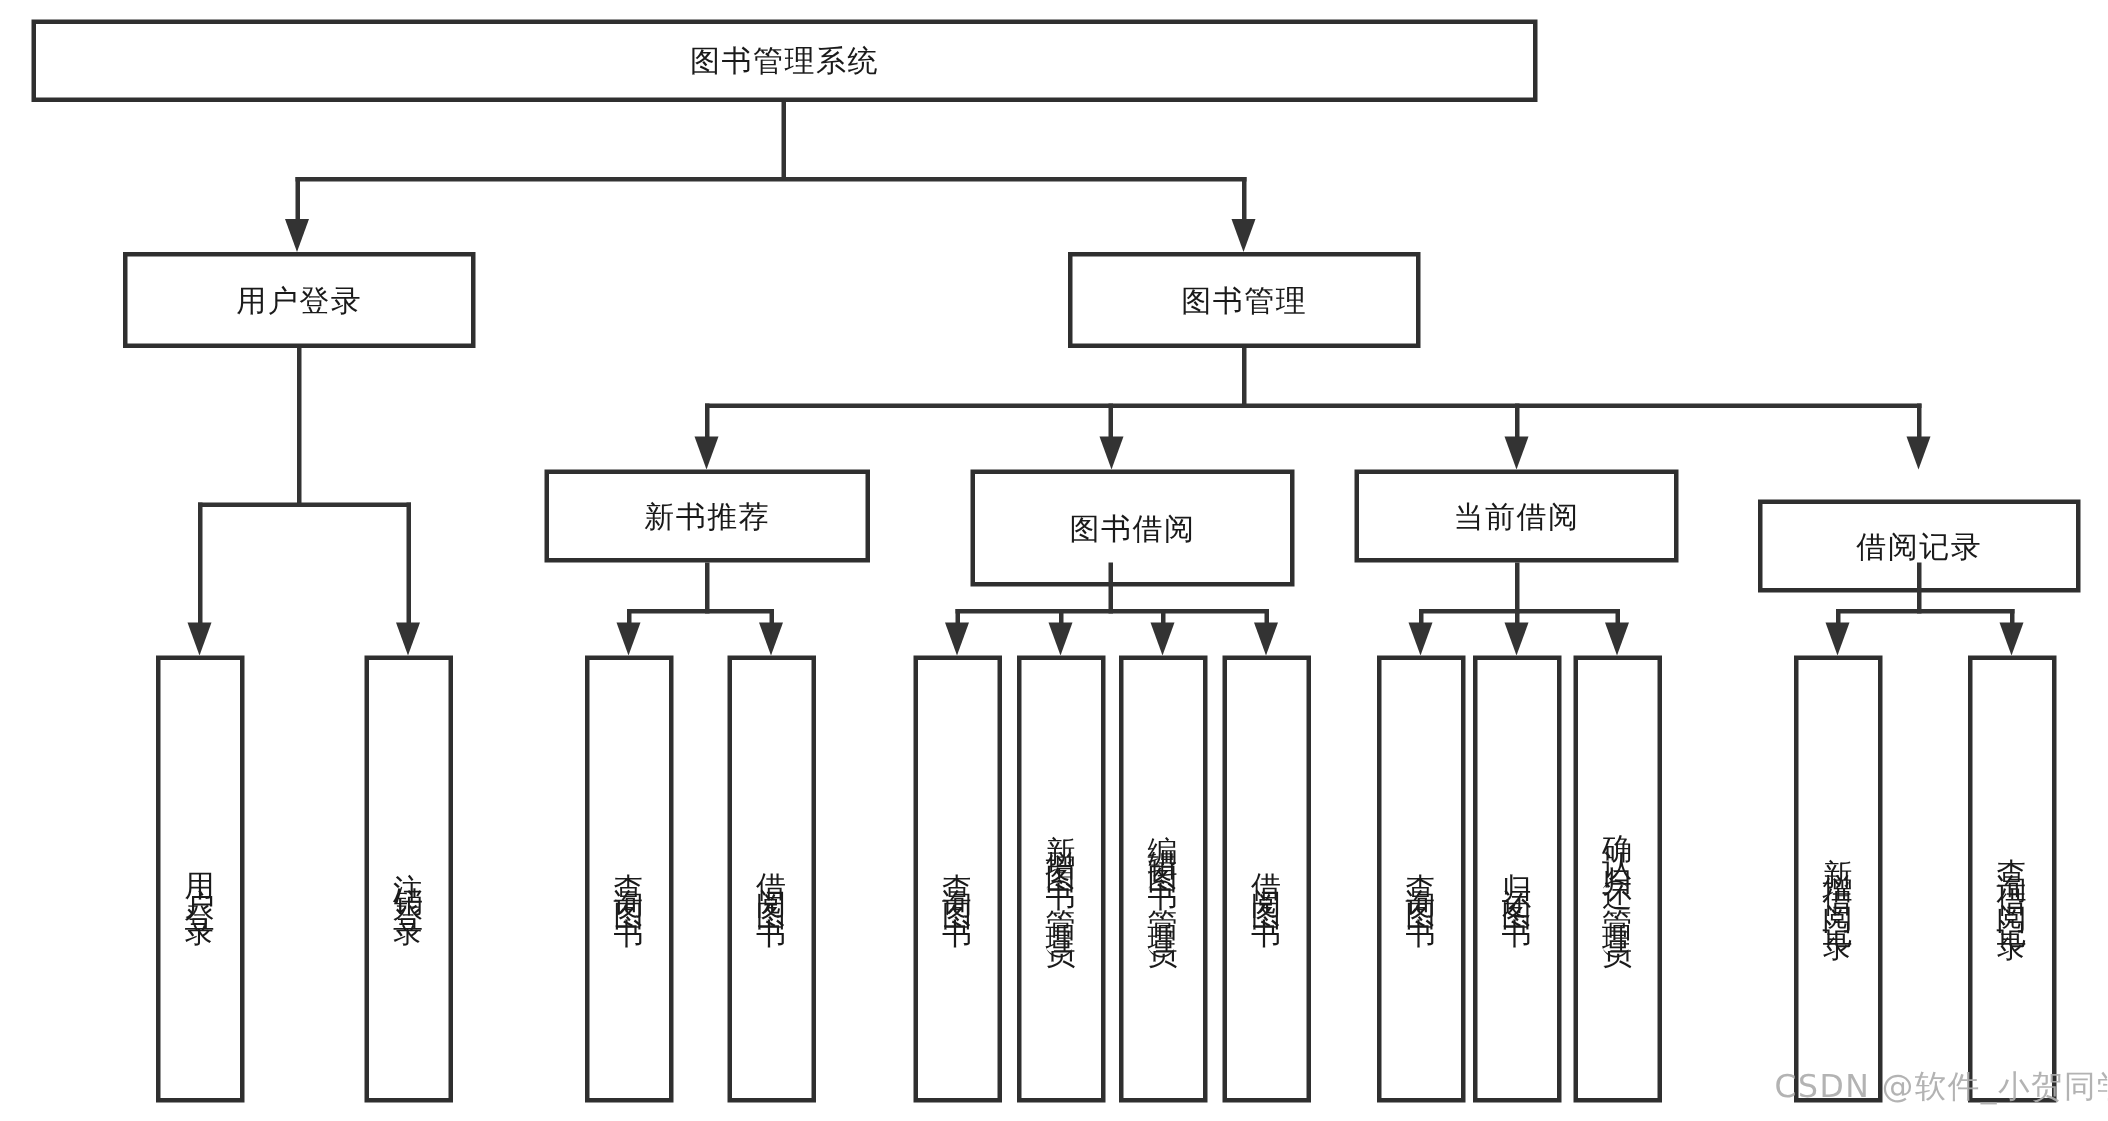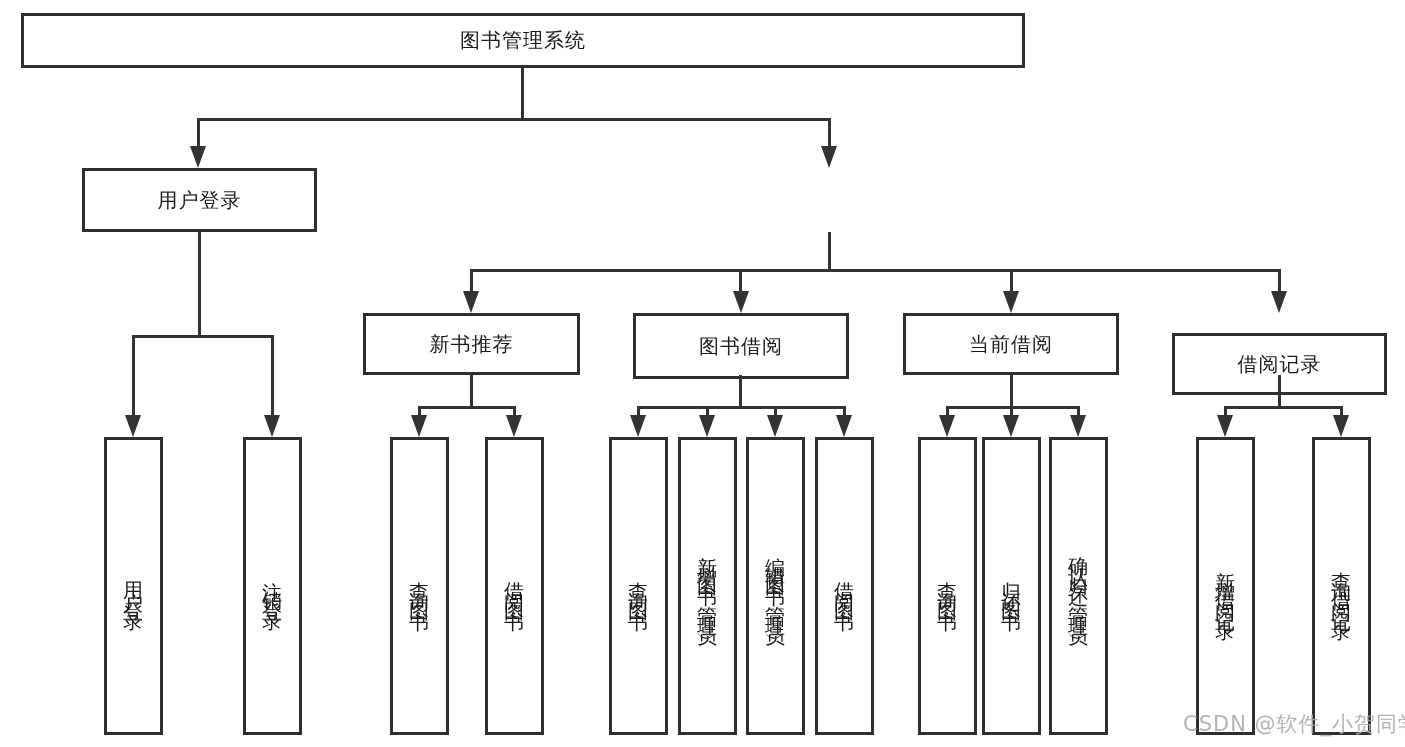--- a/index.html
+++ b/index.html
@@ -71,41 +71,42 @@
   <div class="box" style="left:21px; top:13px; width:1004px; height:55px;text-align:center;">图书管理系统</div>
 
   <div class="vline" style="left:521px; top:68px; height:52px;"></div>
   <div class="hline" style="left:197px; top:118px; width:634px;"></div>
   <div class="vline" style="left:197px; top:118px; height:32px;"></div>
   <div class="arrow" style="left:190px; top:146px;"></div>
   <div class="vline" style="left:828px; top:118px; height:32px;"></div>
   <div class="arrow" style="left:821px; top:146px;"></div>
 
   <div class="box" style="left:82px; top:168px; width:235px; height:64px;">用户登录</div>
+  <div class="box" style="left:712px; top:168px; width:235px; height:64px;">图书管理</div>
 
   <div class="vline" style="left:198px; top:232px; height:106px;"></div>
   <div class="hline" style="left:132px; top:335px; width:142px;"></div>
   <div class="vline" style="left:132px; top:335px; height:82px;"></div>
   <div class="arrow" style="left:125px; top:415px;"></div>
   <div class="vline" style="left:271px; top:335px; height:82px;"></div>
   <div class="arrow" style="left:264px; top:415px;"></div>
 
   <div class="vline" style="left:828px; top:232px; height:40px;"></div>
   <div class="hline" style="left:470px; top:269px; width:811px;"></div>
   <div class="vline" style="left:470px; top:269px; height:26px;"></div>
   <div class="arrow" style="left:463px; top:291px;"></div>
   <div class="vline" style="left:739px; top:269px; height:26px;"></div>
   <div class="arrow" style="left:733px; top:291px;"></div>
   <div class="vline" style="left:1010px; top:269px; height:26px;"></div>
   <div class="arrow" style="left:1003px; top:291px;"></div>
   <div class="vline" style="left:1278px; top:269px; height:26px;"></div>
   <div class="arrow" style="left:1271px; top:291px;"></div>
 
   <div class="box" style="left:363px; top:313px; width:217px; height:62px;">新书推荐</div>
-  <div class="box" style="left:633px; top:313px; width:216px; height:66px;">图书借阅</div>
+  <div class="box" style="left:647px; top:313px; width:216px; height:78px;">图书借阅</div>
   <div class="box" style="left:903px; top:313px; width:216px; height:62px;text-align:right;">当前借阅</div>
   <div class="box" style="left:1172px; top:313px; width:215px; height:62px;margin-top:20px;">借阅记录</div>
 
   <div class="vline" style="left:470px; top:375px; height:34px;"></div>
   <div class="hline" style="left:418px; top:406px; width:98px;"></div>
   <div class="vline" style="left:418px; top:406px; height:12px;"></div>
   <div class="arrow" style="left:411px; top:415px;"></div>
   <div class="vline" style="left:513px; top:406px; height:12px;"></div>
   <div class="arrow" style="left:506px; top:415px;"></div>
 

